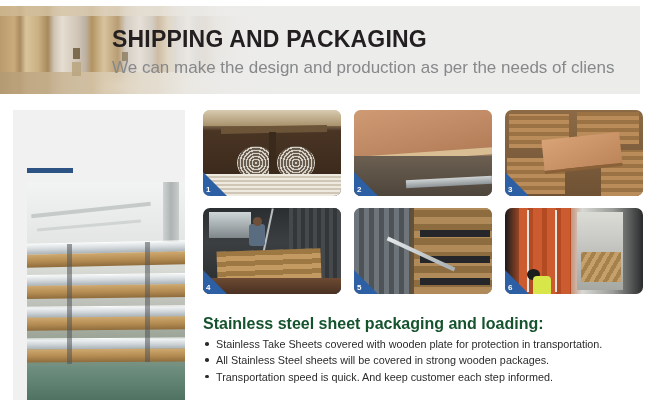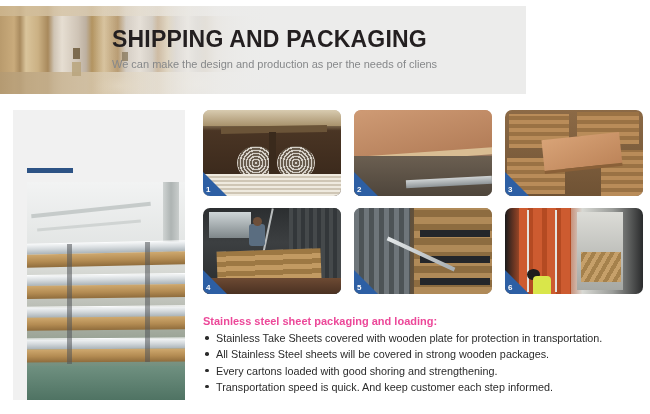--- a/index.html
+++ b/index.html
@@ -10,21 +10,21 @@
     background: #ffffff;
     font-family: "Liberation Sans", sans-serif;
     overflow: hidden;
     position: relative;
   }
 
   
   .banner {
     position: absolute;
     left: 0; top: 6px;
-    width: 526px; height: 88px;
+    width: 640px; height: 88px;
     background: #ececeb;
     overflow: hidden;
   }
   
   .banner-photo {
     position: absolute;
     left: 0; top: 0;
     width: 300px; height: 88px;
     background:
       
@@ -81,21 +81,21 @@
     left: 112px; top: 20px;
     font-size: 23px;
     font-weight: bold;
     color: #231f20;
     letter-spacing: .2px;
     white-space: nowrap;
   }
   .banner-sub {
     position: absolute;
     left: 112px; top: 52px;
-    font-size: 11px;
+    font-size: 17px;
     color: #86888a;
     white-space: nowrap;
   }
 
   
   .left-panel {
     position: absolute;
     left: 13px; top: 110px;
     width: 172px; height: 290px;
     background: #f1f1f1;
@@ -293,23 +293,23 @@
   .t6 .helmet { position:absolute; left:22px; bottom:14px; width:13px; height:11px;
     border-radius:50%; background:#1c1c1c; }
 
   
   .info {
     position: absolute;
     left: 203px; top: 315px;
     width: 440px;
   }
   .info-title {
-    font-size: 11px;
+    font-size: 16px;
     font-weight: bold;
-    color: #ec4899;
+    color: #14532d;
     margin-bottom: 3px;
   }
   .info-list { list-style: none; }
   .info-list li {
     position: relative;
     padding-left: 13px;
     font-size: 10.8px;
     color: #2b2b2b;
     line-height: 1.51;
   }
@@ -444,16 +444,15 @@
     </div>
   </div>
 
 </div>
 
 <div class="info">
   <div class="info-title">Stainless steel sheet packaging and loading:</div>
   <ul class="info-list">
     <li>Stainless Take Sheets covered with wooden plate for protection in transportation.</li>
     <li>All Stainless Steel sheets will be covered in strong wooden packages.</li>
-    <li>Every cartons loaded with good shoring and strengthening.</li>
     <li>Transportation speed is quick. And keep customer each step informed.</li>
   </ul>
 </div>
 
 </body></html>

